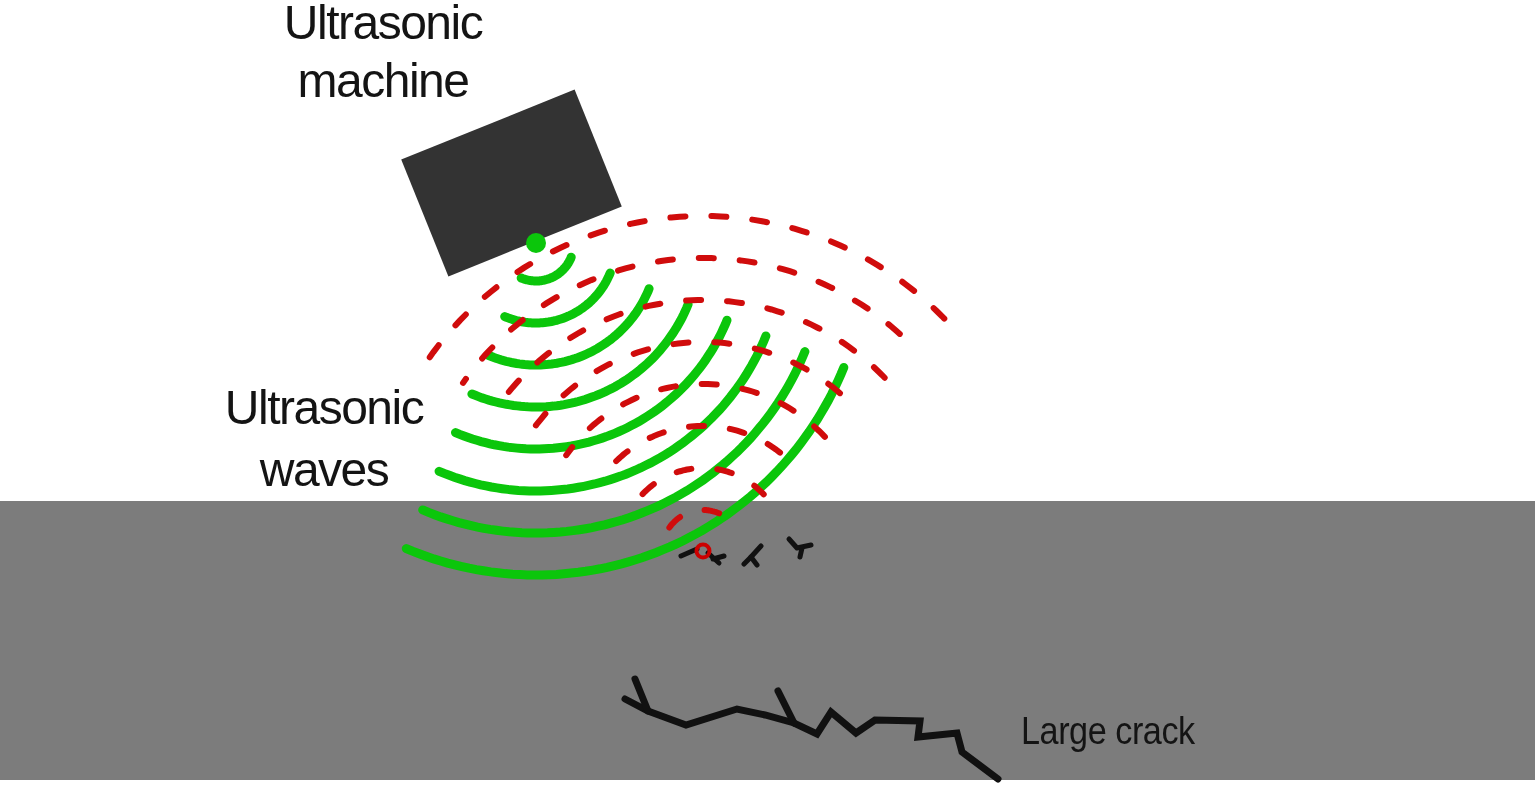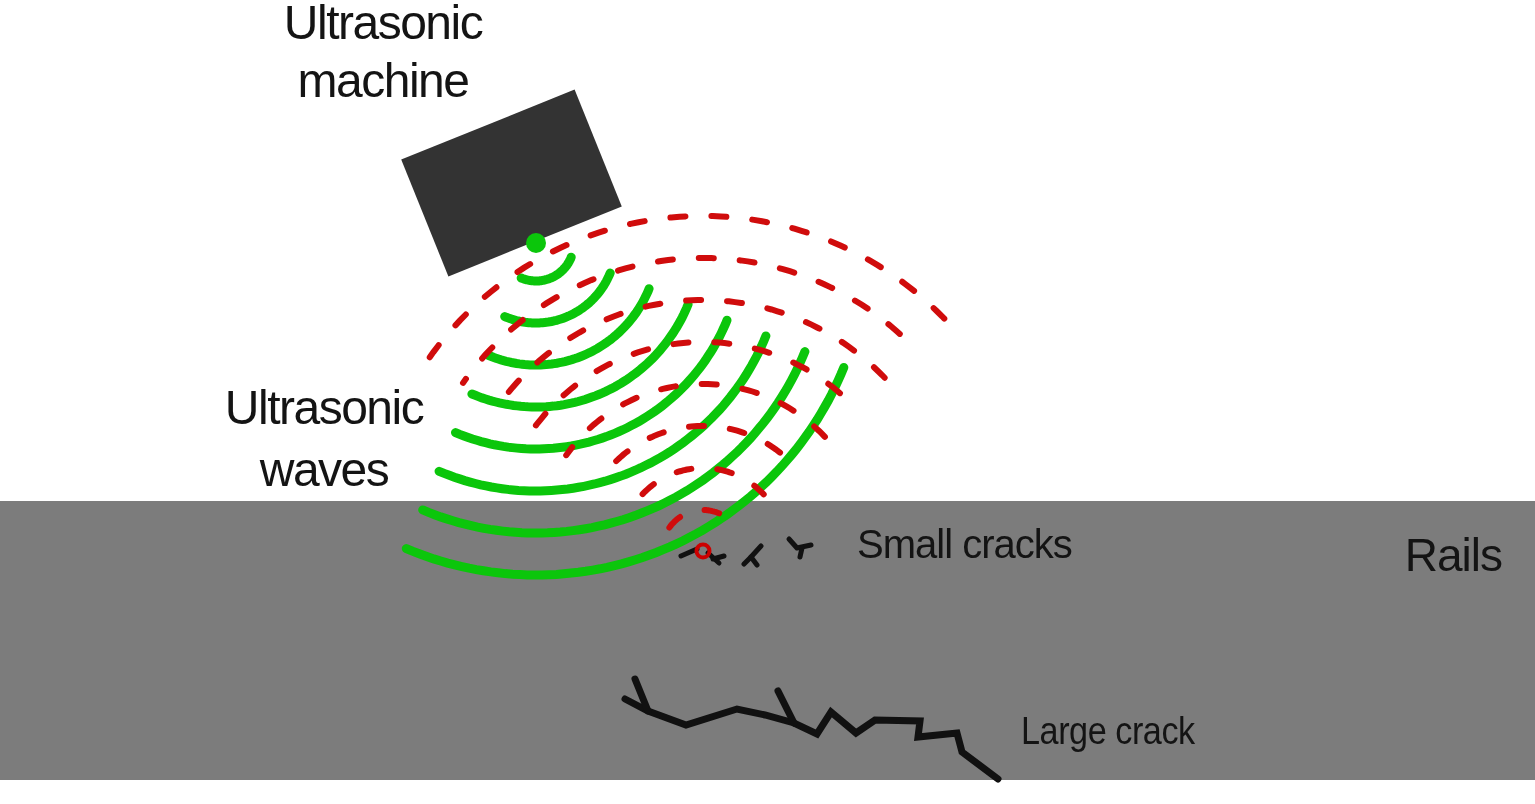--- a/index.html
+++ b/index.html
@@ -54,16 +54,14 @@
       <path d="M761 546L751 557L744 564" fill="none" stroke="var(--crack)" stroke-width="5" stroke-linejoin="round" stroke-linecap="round"></path>
       <path d="M751 557L757 565" fill="none" stroke="var(--crack)" stroke-width="5" stroke-linejoin="round" stroke-linecap="round"></path>
       <path d="M789 539L797 548L811 545" fill="none" stroke="var(--crack)" stroke-width="5" stroke-linejoin="round" stroke-linecap="round"></path>
       <path d="M802 548L800 557" fill="none" stroke="var(--crack)" stroke-width="5" stroke-linejoin="round" stroke-linecap="round"></path>
       <circle cx="703" cy="551" r="6.5" fill="none" stroke="var(--highlight_ring)" stroke-width="4"></circle>
     </svg>
   <div class="label machine-label">Ultrasonic
 machine</div>
   <div class="label waves-label">Ultrasonic
 waves</div>
-  <div class="label rails-label">Rails</div>
-  <div class="label small-cracks-label">Small cracks</div>
   <div class="label large-crack-label">Large crack</div>
 </div>
 
 </body></html>

